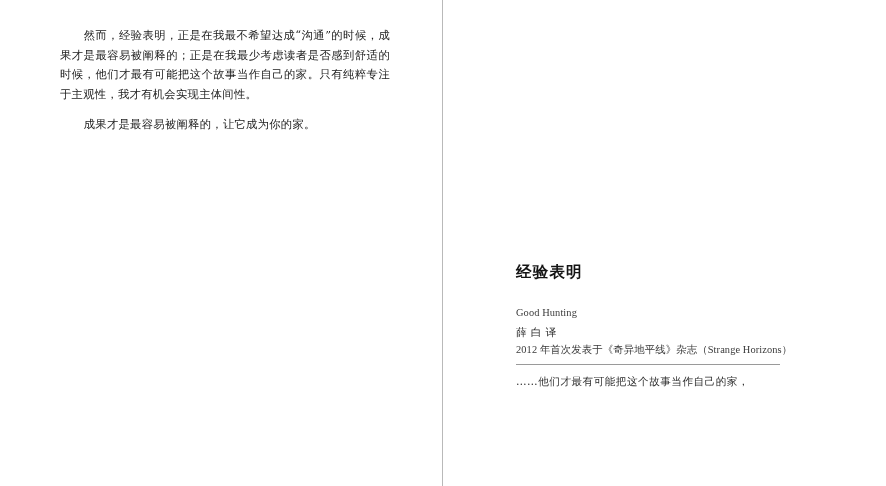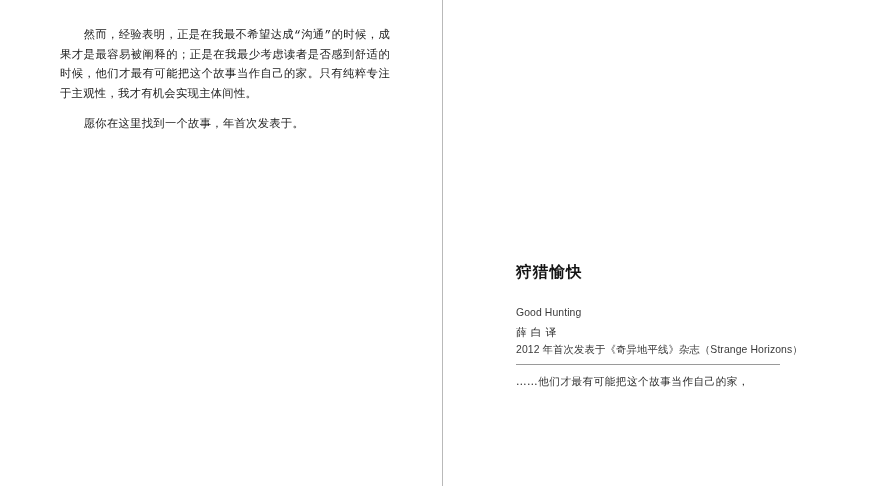--- a/index.html
+++ b/index.html
@@ -41,21 +41,20 @@
     width: 330px;
     font-family: "DejaVu Serif", serif;
     font-size: 11.3px;
     line-height: 19.5px;
     color: #1b1b1b;
     letter-spacing: 0.3px;
     text-align: justify;
   }
   .body-text p {
     margin: 0;
-    font-family: Liberation Mono, monospace;
   }
   .body-text p.indent {
     text-indent: 2.1em;
   }
   .para-gap {
     height: 11px;
   }
 
   
   .chapter-block {
@@ -67,21 +66,21 @@
   .chapter-title {
     font-family: "DejaVu Serif", serif;
     font-size: 15.5px;
     font-weight: bold;
     color: #141414;
     letter-spacing: 1.2px;
     line-height: 20px;
     margin: 0 0 22px 0;
   }
   .meta-line {
-    font-family: Liberation Sans, sans-serif;
+    font-family: Liberation Serif, serif;
     font-size: 10.4px;
     line-height: 18.2px;
     color: #3a3a3a;
     letter-spacing: 0.1px;
     white-space: nowrap;
   }
   .meta-line.cn {
     font-family: Liberation Serif, serif;
     font-size: 10.8px;
     letter-spacing: 0.6px;
@@ -109,28 +108,28 @@
 </style>
 </head>
 <body>
 
 <div class="spread">
 
   <div class="page page-left">
     <div class="body-text">
       <p class="indent">然而，经验表明，正是在我最不希望达成“沟通”的时候，成果才是最容易被阐释的；正是在我最少考虑读者是否感到舒适的时候，他们才最有可能把这个故事当作自己的家。只有纯粹专注于主观性，我才有机会实现主体间性。</p>
       <div class="para-gap"></div>
-      <p class="indent">愿你在这里找到一个故事，年首次发表于。</p>
+      <p class="indent">成果才是最容易被阐释的，让它成为你的家。</p>
     </div>
   </div>
 
   <div class="page page-right"></div>
 
   <div class="chapter-block">
-    <h1 class="chapter-title">狩猎愉快</h1>
+    <h1 class="chapter-title">经验表明</h1>
     <div class="meta-line">Good Hunting</div>
     <div class="meta-line cn translator">薛 白 译</div>
     <div class="meta-line">2012 年首次发表于《奇异地平线》杂志（Strange Horizons）</div>
     <div class="rule"></div>
     <div class="epigraph">
       <div>……他们才最有可能把这个故事当作自己的家，</div>
     </div>
   </div>
 
 </div>

